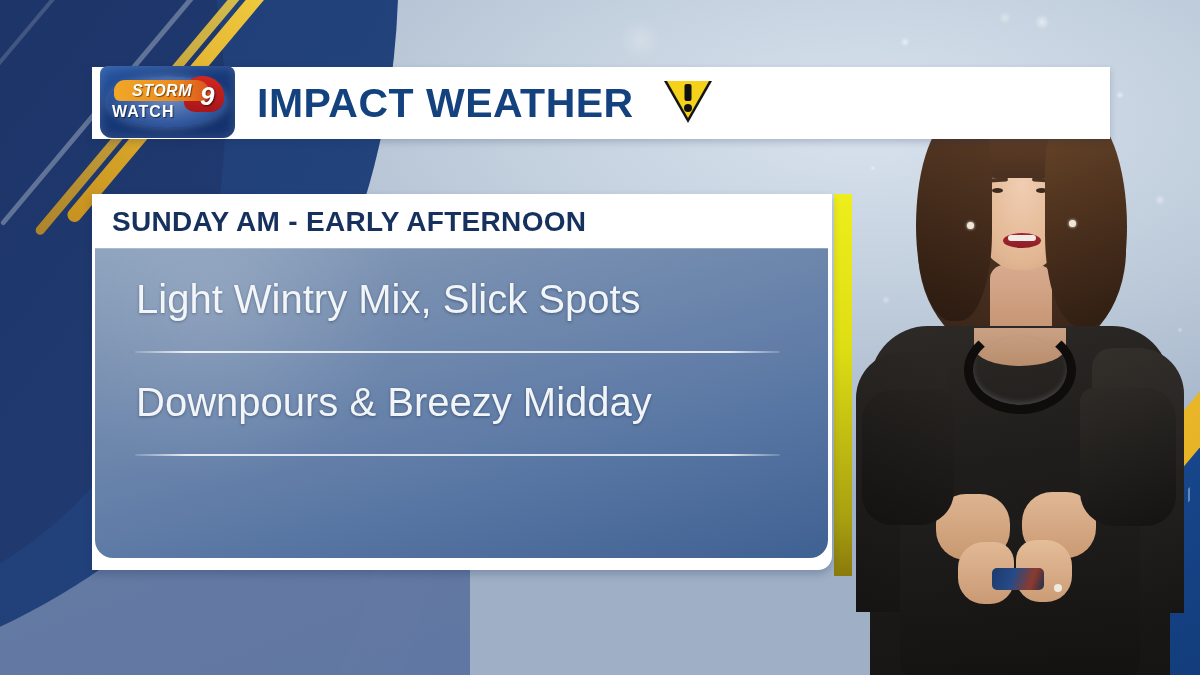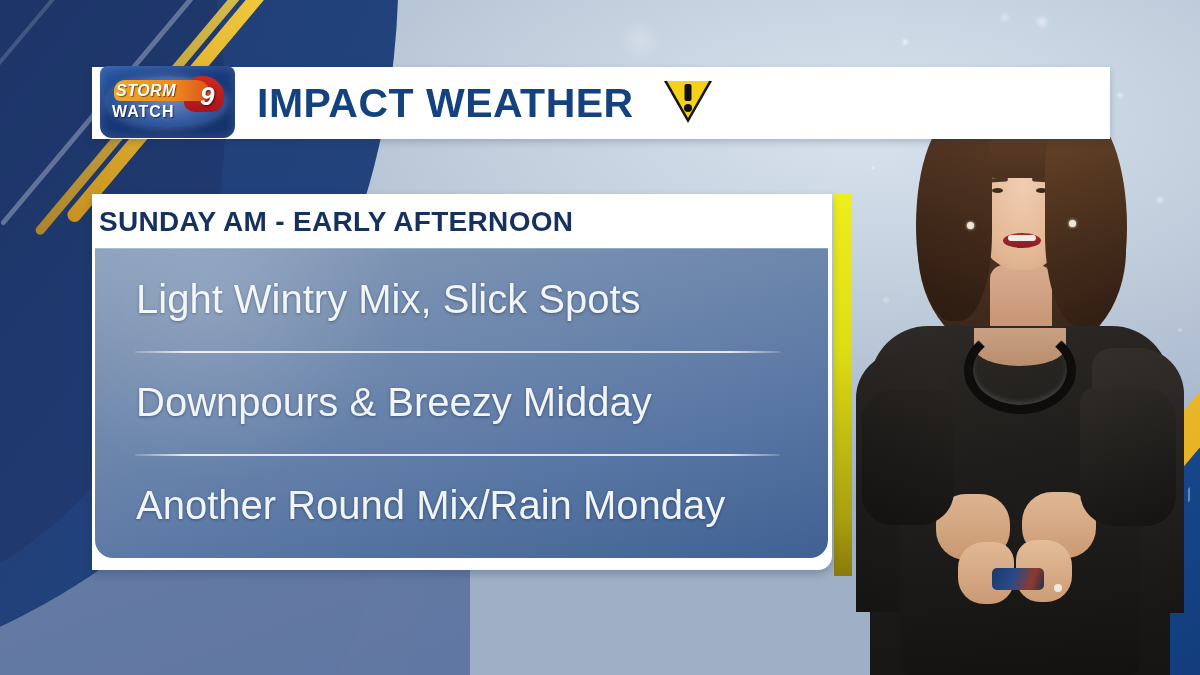--- a/index.html
+++ b/index.html
@@ -144,21 +144,21 @@
   .logo-orange{
     position:absolute;left:14px;top:14px;width:96px;height:21px;border-radius:11px 14px 6px 6px;
     background:linear-gradient(90deg,#f0a828 0%,#ee8d1e 60%,#d9541c 100%);
   }
   .logo-red{
     position:absolute;left:84px;top:10px;width:40px;height:36px;
     background:linear-gradient(180deg,#d1281f 0%,#a9161a 100%);
     border-radius:50% 60% 40% 30%;
   }
   .logo-storm{
-    position:absolute;left:16px;top:14px;width:92px;
+    position:absolute;left:16px;top:14px;width:92px;text-align:center;
     color:#fff;font-size:16px;font-weight:bold;font-style:italic;letter-spacing:.5px;
     text-shadow:1px 1px 1px rgba(0,0,0,.5);line-height:21px;
   }
   .logo-watch{
     position:absolute;left:12px;top:36px;width:92px;text-align:left;
     color:#fff;font-size:16px;font-weight:bold;letter-spacing:1px;
     text-shadow:1px 1px 1px rgba(0,0,0,.55);line-height:19px;
   }
   .logo-nine{
     position:absolute;left:100px;top:17px;
@@ -171,21 +171,21 @@
     position:absolute;left:92px;top:194px;width:740px;height:376px;
     background:#ffffff;
     border-radius:0 0 14px 0;
     box-shadow:0 4px 9px rgba(20,40,80,.25);
   }
   .panel-head{
     position:absolute;left:0;top:0;width:740px;height:56px;
     display:flex;align-items:center;background:#fff;
   }
   .panel-head-text{
-    margin-left:7px;color:#17315f;font-size:28px;font-weight:bold;letter-spacing:.3px;
+    margin-left:20px;color:#17315f;font-size:28px;font-weight:bold;letter-spacing:.3px;
     white-space:nowrap;
   }
   .yellow-bar{
     position:absolute;left:834px;top:194px;width:18px;height:382px;
     background:linear-gradient(180deg,#eeee1c 0%,#dede14 40%,#a8a010 85%,#8a7a0c 100%);
   }
   .panel-blue{
     position:absolute;left:95px;top:248px;width:733px;height:310px;
     background:linear-gradient(165deg,#8aa0bc 0%,#7990b1 22%,#5d7aa6 62%,#3f6193 100%);
     border-radius:0 0 18px 18px;
@@ -401,18 +401,15 @@
   </div>
   <div class="panel-blue">
     <div class="line-row">
       <div class="line-text">Light Wintry Mix, Slick Spots</div>
     </div>
     <div class="divider d1"></div>
     <div class="line-row">
       <div class="line-text">Downpours &amp; Breezy Midday</div>
     </div>
     <div class="divider d2"></div>
-    <div class="line-row">
-      <div class="line-text">Another Round Mix/Rain Monday</div>
-    </div>
   </div>
 
 </div>
 
 </body></html>

